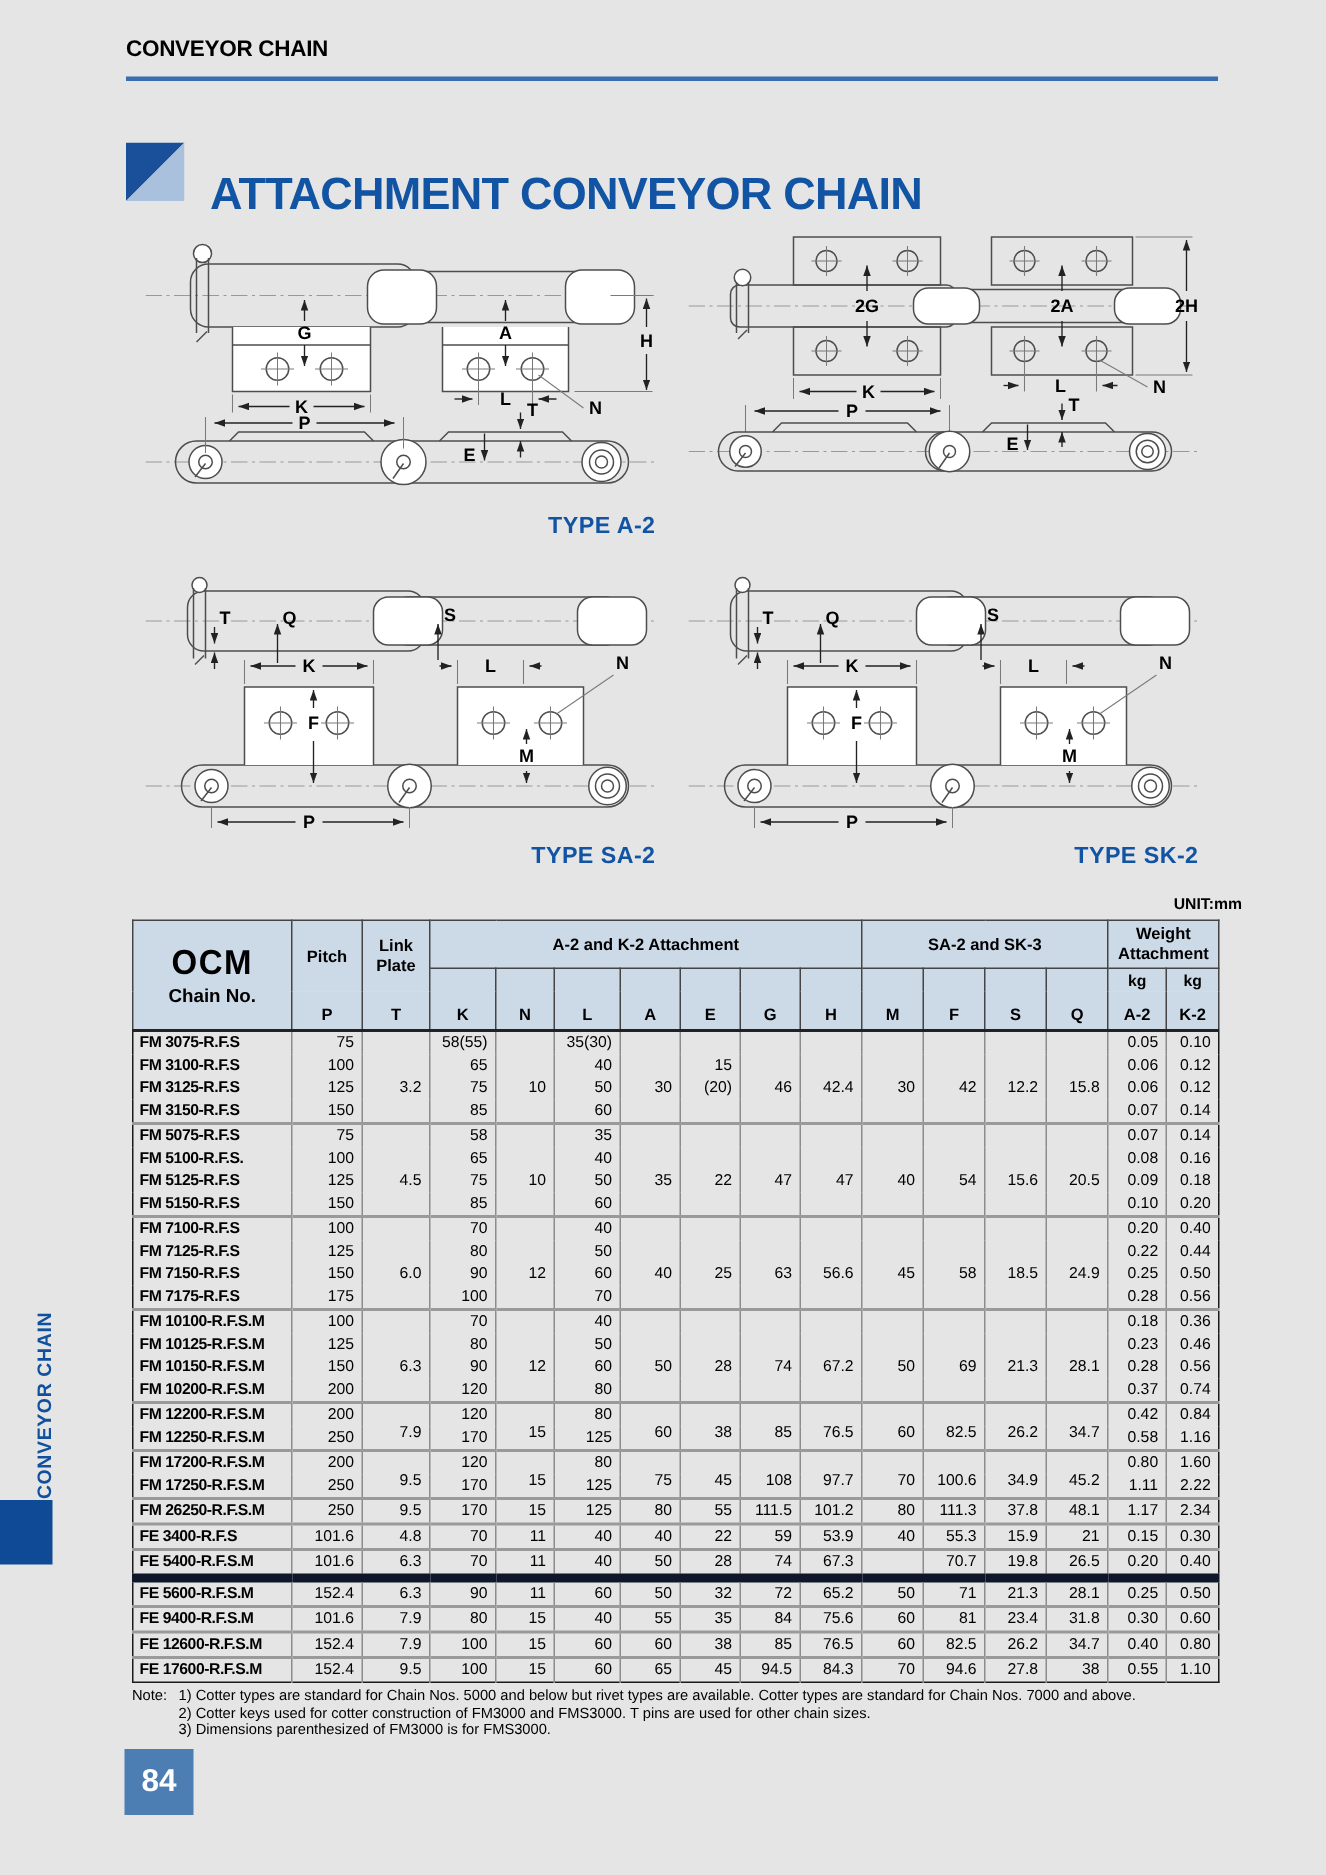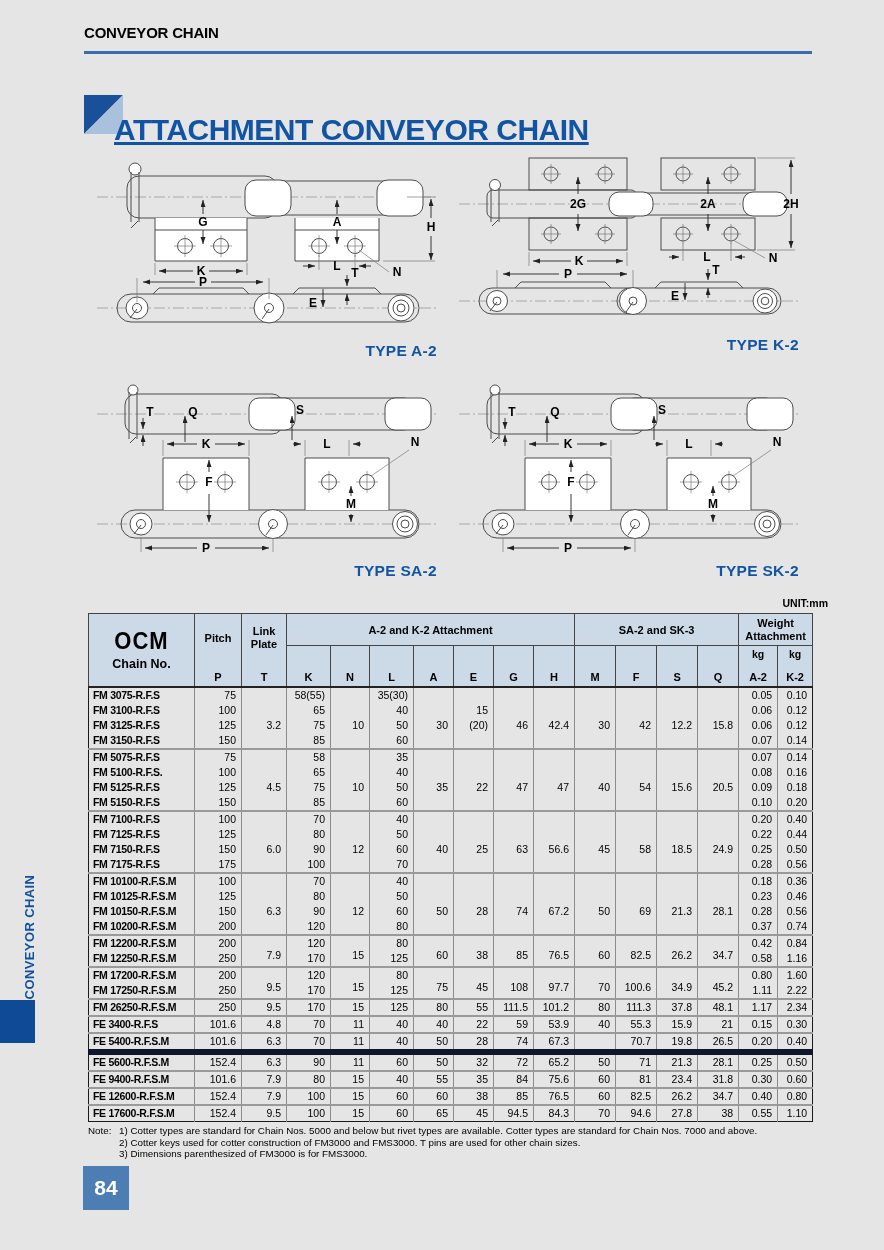--- a/index.html
+++ b/index.html
@@ -2,21 +2,21 @@
 <html><head>
 <meta charset="utf-8">
 <style>
   html,body{margin:0;padding:0;background:#fff;}
   .page{position:relative;width:884px;height:1250px;background:#e5e5e5;overflow:hidden;
         font-family:"Liberation Sans",sans-serif;color:#000;}
   
   .eyebrow{position:absolute;left:84px;top:24px;font-size:15px;font-weight:bold;letter-spacing:-0.2px;}
   .rule{position:absolute;left:84px;top:51px;width:728px;height:3px;background:#3a6cb0;}
   .title-icon{position:absolute;left:84px;top:95px;width:39px;height:39px;}
-  .page-title{position:absolute;left:114px;top:93px;font-size:30px;font-weight:bold;color:#1254a4;letter-spacing:-0.5px;text-decoration:underline;}
+  .page-title{position:absolute;left:140px;top:93px;font-size:30px;font-weight:bold;color:#1254a4;letter-spacing:-0.5px;}
   
   .diag{position:absolute;}
   .diag svg{display:block;}
   .diag .ln{stroke:#4d4d4d;fill:none;stroke-width:1;}
   .diag .lnf{fill:#fff;}
   .diag .thin{stroke:#7a7a7a;stroke-width:0.7;fill:none;}
   .diag .dm{stroke:#222;stroke-width:0.9;fill:none;}
   .diag .cl{stroke:#999;stroke-width:0.8;stroke-dasharray:11 3 2 3;fill:none;}
   .diag text{font:bold 12px "Liberation Sans",sans-serif;fill:#000;text-anchor:middle;}
   .cap{margin-top:6px;text-align:right;color:#1254a4;font-weight:bold;font-size:15.5px;letter-spacing:0.3px;}
@@ -248,21 +248,20 @@
         <line class="ln" x1="167" y1="158" x2="174" y2="148"></line>
       <circle class="ln lnf" cx="306" cy="147" r="12"></circle>
         <circle class="ln" cx="306" cy="147" r="7.5"></circle>
         <circle class="ln" cx="306" cy="147" r="3.8"></circle>
       <line class="dm" x1="226" y1="129" x2="226" y2="146" marker-end="url(#arK)"></line>
       <text x="216" y="146">E</text>
       <text x="257" y="120">T</text>
       <line class="dm" x1="249" y1="115" x2="249" y2="126" marker-end="url(#arK)"></line>
         <line class="dm" x1="249" y1="144" x2="249" y2="134" marker-end="url(#arK)"></line>
     </svg>
-    <div class="cap">TYPE K-2</div>
   </div>
 
   <div class="diag" style="left:97px;top:384px;width:340px;">
     <svg viewBox="0 0 340 172" width="340" height="172">
       <defs>
           <marker id="arS" markerWidth="8" markerHeight="6" refX="7" refY="2.5" orient="auto" markerUnits="userSpaceOnUse">
             <path d="M0,0L7,2.5L0,5Z" fill="#222"></path>
           </marker>
         </defs>
       <line class="cl" x1="0" y1="30" x2="340" y2="30"></line>

